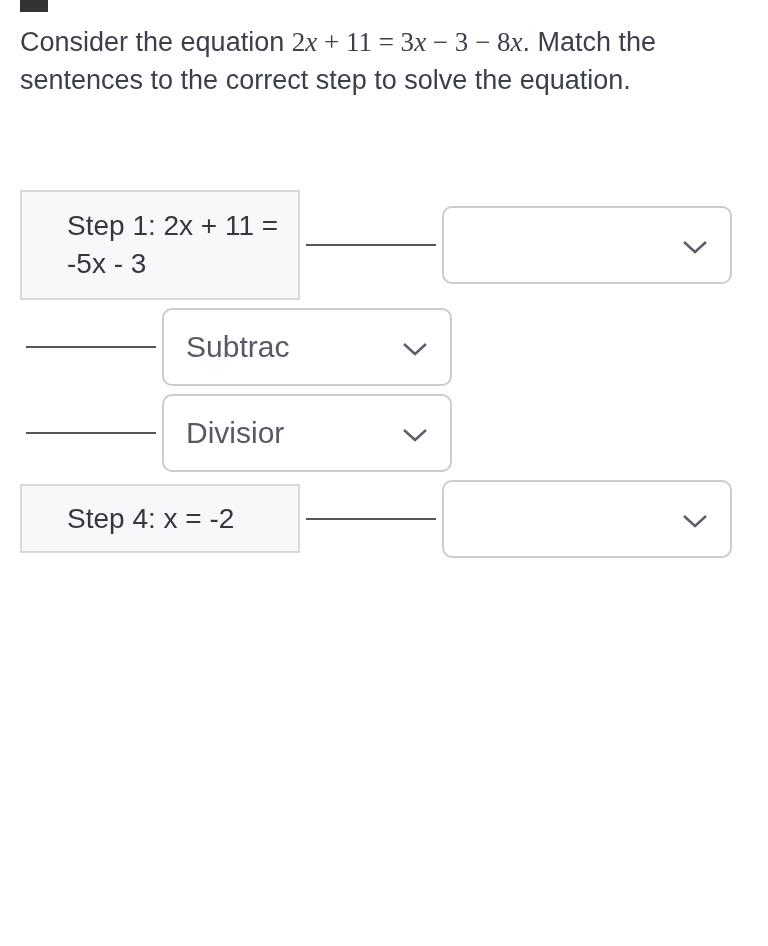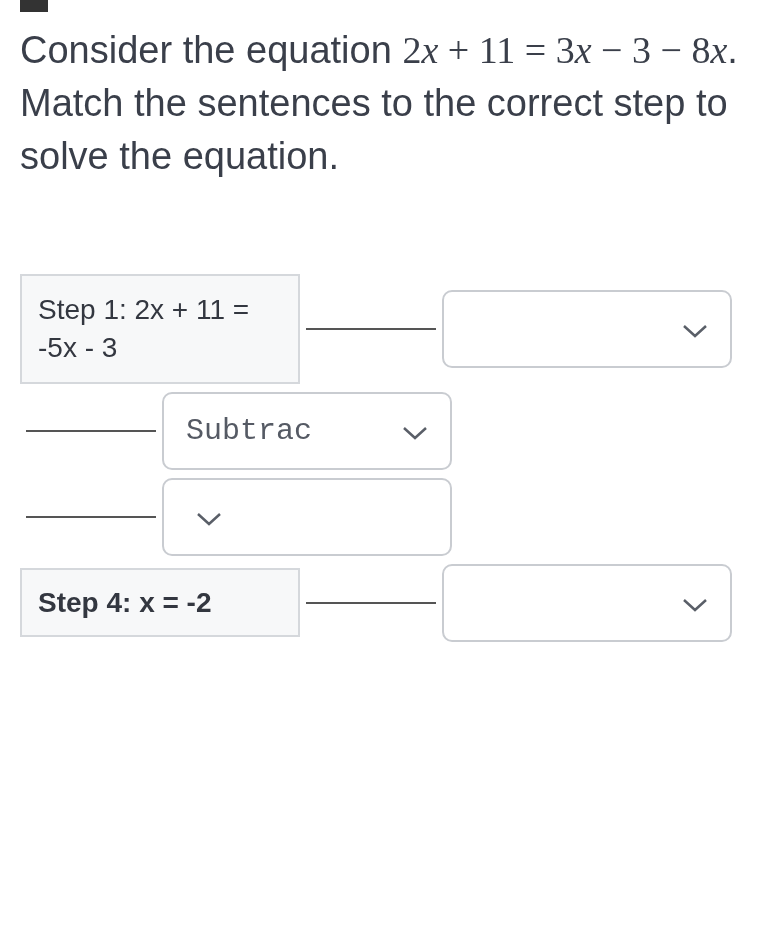--- a/index.html
+++ b/index.html
@@ -18,21 +18,21 @@
     }
     .top-marker {
       position: absolute;
       top: 0;
       left: 20px;
       width: 28px;
       height: 12px;
       background: #333;
     }
     .prompt {
-      font-size: 38px;
+      font-size: 27px;
       line-height: 1.4;
       color: #3a3f4a;
       margin-top: 14px;
       margin-bottom: 90px;
       font-weight: 400;
     }
     .math {
       font-family: 'Georgia', 'Times New Roman', serif;
     }
     .math-it {
@@ -54,21 +54,20 @@
       background: #f7f8f9;
       padding: 14px 16px;
       font-size: 28px;
       line-height: 1.35;
       color: #333740;
       display: flex;
       align-items: center;
     }
     .step-box.compact {
       min-height: 68px;
-      font-weight: bold;
     }
     .connector {
       flex: 0 0 130px;
       height: 2px;
       background: #555;
       margin: 0 6px;
     }
     .dropdown {
       width: 290px;
       height: 78px;
@@ -82,35 +81,35 @@
       font-size: 30px;
       color: #555a64;
       cursor: pointer;
       overflow: hidden;
       white-space: nowrap;
     }
     .dropdown .value {
       overflow: hidden;
       text-overflow: clip;
       flex: 1;
-      font-family: Liberation Mono, monospace;
     }
     .chevron {
       flex-shrink: 0;
       margin-left: 10px;
     }
     .chevron svg {
       width: 26px;
       height: 16px;
       stroke: #5a5f68;
       stroke-width: 2.5;
       fill: none;
     }
     .step-label {
       display: inline;
+      margin-left: 29px;
     }
   </style>
 </head>
 <body>
 
 <div class="top-marker"></div>
 
 <div class="prompt">
   <span>Consider the equation </span><span class="math">2<span class="math-it">x</span> + 11 = 3<span class="math-it">x</span> − 3 − 8<span class="math-it">x</span></span><span>. Match the sentences to the correct step to solve the equation.</span>
 </div>
@@ -140,20 +139,21 @@
         <svg viewBox="0 0 26 16">
             <polyline points="2,3 13,13 24,3"></polyline>
           </svg>
       </span>
     </div>
   </div>
 
   <div class="match-row">
     <div class="connector"></div>
     <div class="dropdown">
+      <span class="value">Divisior</span>
       <span class="chevron">
         <svg viewBox="0 0 26 16">
             <polyline points="2,3 13,13 24,3"></polyline>
           </svg>
       </span>
     </div>
   </div>
 
   <div class="match-row">
     <div class="step-box compact">

